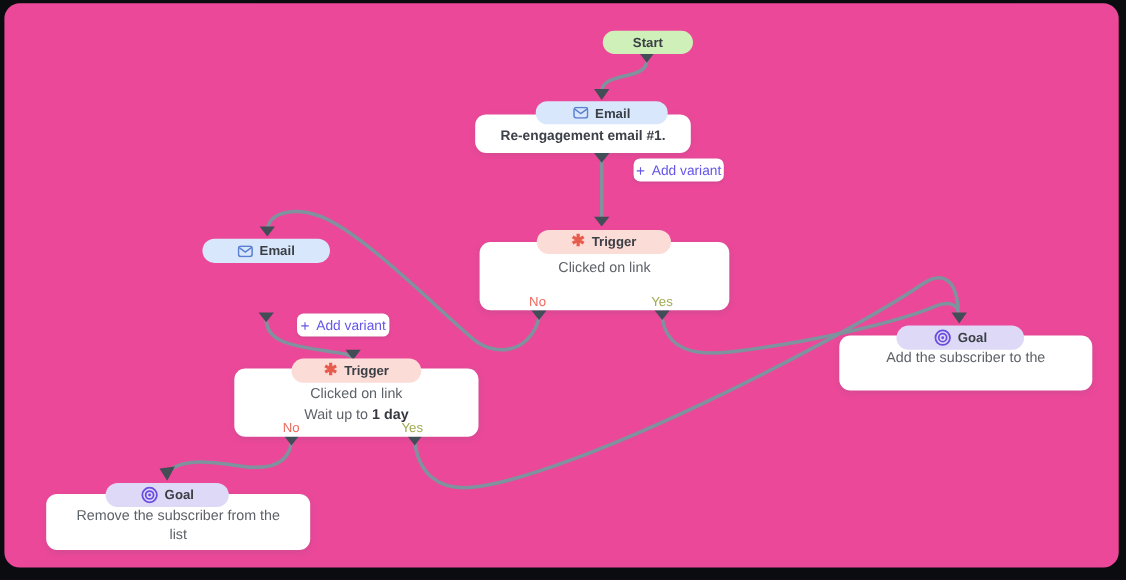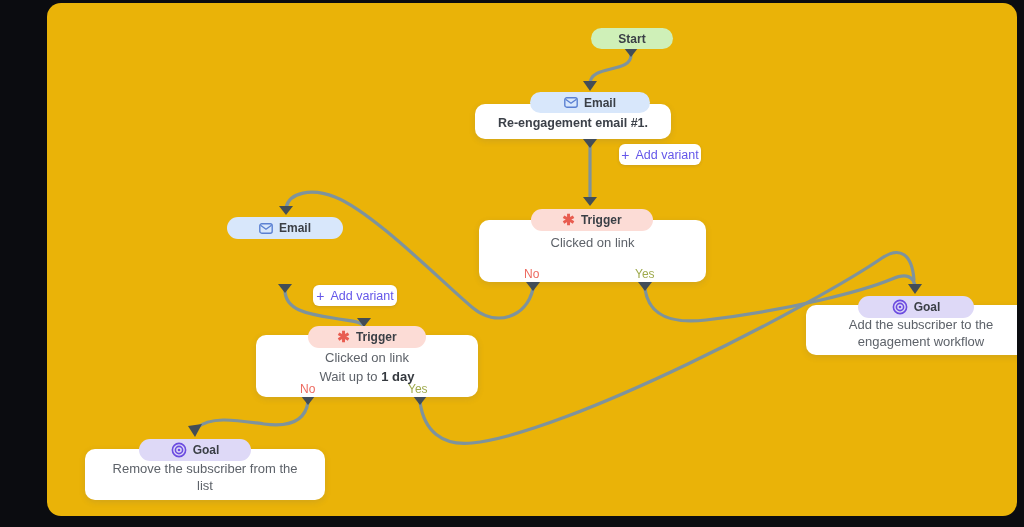--- a/index.html
+++ b/index.html
@@ -1,19 +1,19 @@
 <!DOCTYPE html>
 <html><head>
 <meta charset="utf-8">
 <style>
   html,body{margin:0;padding:0;width:1024px;height:527px;overflow:hidden;
     font-family:"Liberation Sans", sans-serif;background:#0b0c10;}
   .frame{position:relative;width:1024px;height:527px;background:#0b0c10;}
   .canvas{position:absolute;left:4px;top:3px;right:7px;bottom:11px;
-    border-radius:14px;background:#eab308;overflow:hidden;margin-left:43px;}
+    border-radius:14px;background:#ec4899;overflow:hidden;}
   .stage{position:absolute;left:-4px;top:-3px;width:1024px;height:527px;}
   svg.wires{position:absolute;left:0;top:0;width:1024px;height:527px;pointer-events:none;}
   .wire{fill:none;stroke:#7e939d;stroke-width:3.2;stroke-linecap:round;}
   .arrow{fill:#434d56;}
   .card{position:absolute;background:#ffffff;border-radius:10px;
     box-shadow:0 2px 6px rgba(80,85,120,.16);}
   .pill{position:absolute;height:22px;border-radius:11px;display:flex;align-items:center;
     justify-content:center;gap:6px;font-size:12px;font-weight:bold;color:#3a3f46;z-index:5;}
   .pill-start{background:#cff0b8;height:21px;}
   .pill-email{background:#d8e7fb;}
@@ -117,21 +117,20 @@
         <span class="yes" style="left:152px;">Yes</span>
       </div>
     </div>
     <div class="pill pill-trigger" style="left:265px;top:326px;width:118px;">
       <span class="trigger-star">✱</span>
       <span>Trigger</span>
     </div>
 
     <div class="card" style="left:763px;top:305px;width:230px;height:50px;">
       <div class="node-desc" style="top:11px;">Add the subscriber to the</div>
-      <div class="node-desc" style="top:28px;">engagement workflow</div>
     </div>
     <div class="pill pill-goal" style="left:815px;top:296px;width:116px;">
       <svg class="icon-svg" width="16" height="16" viewBox="0 0 16 16">
         <circle cx="8" cy="8" r="6.6" fill="none" stroke="#6b4be0" stroke-width="1.6"></circle>
         <circle cx="8" cy="8" r="3.6" fill="none" stroke="#6b4be0" stroke-width="1.6"></circle>
         <circle cx="8" cy="8" r="1.3" fill="#6b4be0"></circle>
       </svg>
       <span>Goal</span>
     </div>
 

